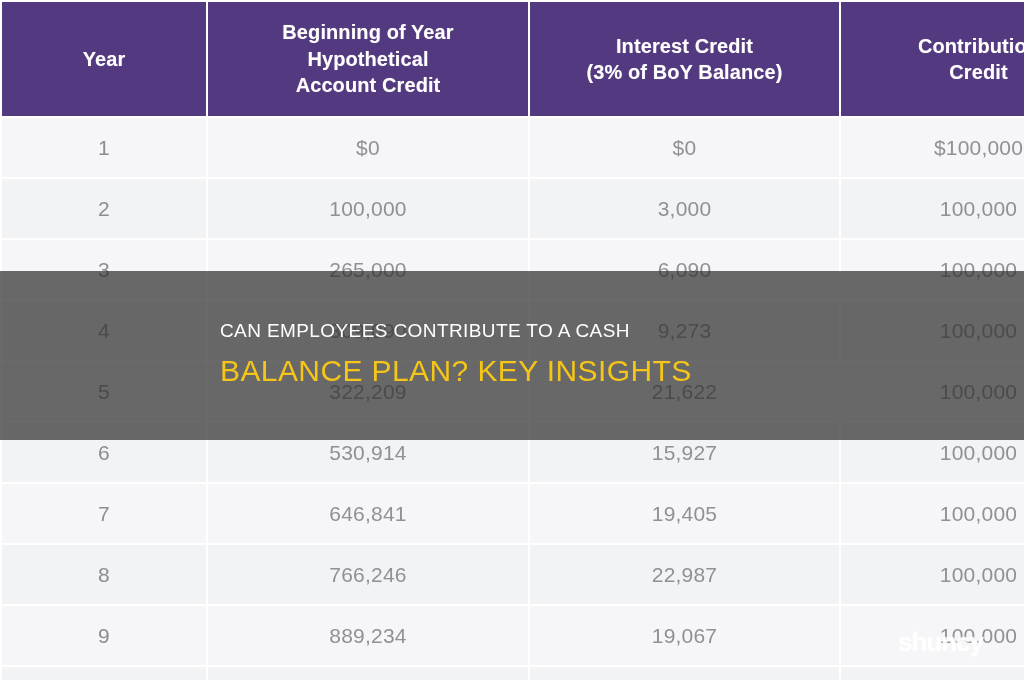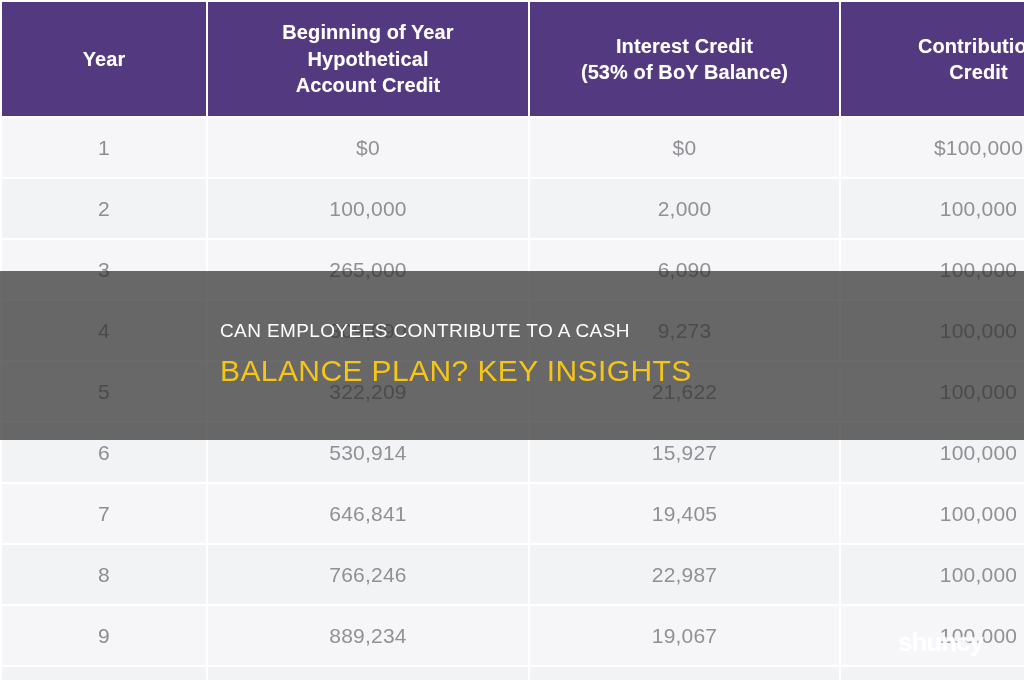--- a/index.html
+++ b/index.html
@@ -123,39 +123,39 @@
           <th>
             <span>Year</span>
           </th>
           <th>
             <span>Beginning of Year</span><br>
             <span>Hypothetical</span><br>
             <span>Account Credit</span>
           </th>
           <th>
             <span>Interest Credit</span><br>
-            <span>(53% of BoY Balance)</span>
+            <span>(3% of BoY Balance)</span>
           </th>
           <th>
             <span>Contribution</span><br>
             <span>Credit</span>
           </th>
         </tr>
       </thead>
       <tbody>
         <tr>
           <td class="year-cell">1</td>
           <td>$0</td>
           <td>$0</td>
           <td>$100,000</td>
         </tr>
         <tr class="alt">
           <td class="year-cell">2</td>
           <td>100,000</td>
-          <td>2,000</td>
+          <td>3,000</td>
           <td>100,000</td>
         </tr>
         <tr>
           <td class="year-cell">3</td>
           <td>265,000</td>
           <td>6,090</td>
           <td>100,000</td>
         </tr>
         <tr class="alt">
           <td class="year-cell">4</td>

